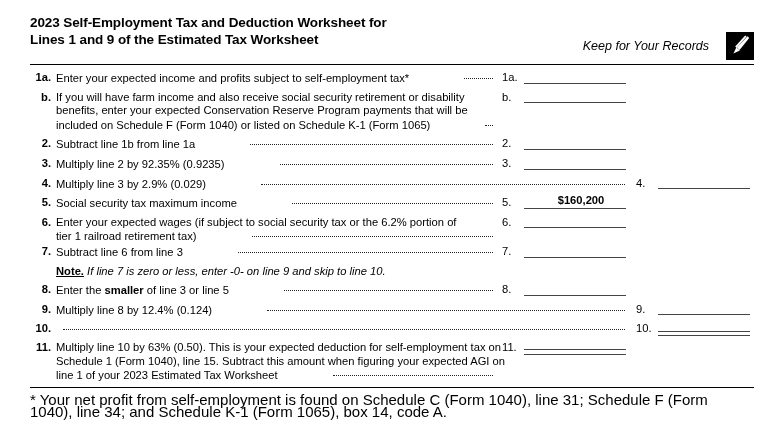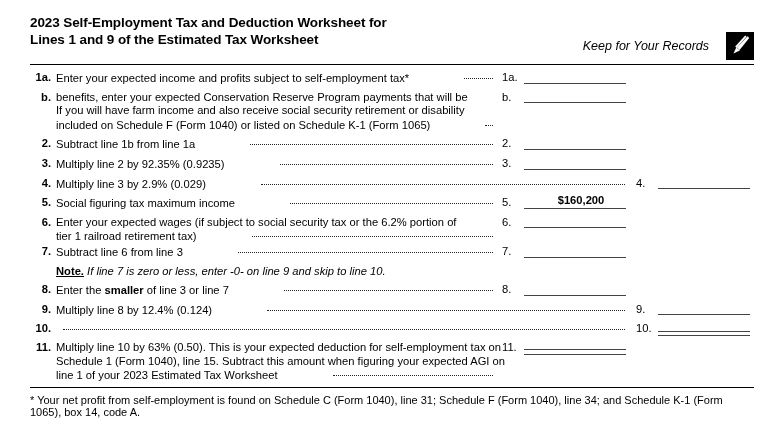--- a/index.html
+++ b/index.html
@@ -161,21 +161,21 @@
   .spacerA { flex: 0 0 132px; }
   .spacerB { flex: 0 0 124px; }
 
   .note-row .body { font-size: 11.2px; }
   .note-b { font-weight: bold; text-decoration: underline; }
   .note-i { font-style: italic; }
   .bold { font-weight: bold; }
 
   
   .footnote {
-    font-size: 11px;
+    font-size: 15px;
     line-height: 12.5px;
     padding-top: 1px;
     max-width: 724px;
   }
 </style>
 </head>
 <body>
 
 <div class="page">
 
@@ -214,22 +214,22 @@
         <span class="ans-slot ruled">
           <span class="ans-val"></span>
         </span>
       </div>
       <div class="spacerB"></div>
     </div>
 
     <div class="row gap-before">
       <div class="num">b.</div>
       <div class="body">
+        <div class="plain">If you will have farm income and also receive social security retirement or disability</div>
         <div class="plain">benefits, enter your expected Conservation Reserve Program payments that will be</div>
-        <div class="plain">If you will have farm income and also receive social security retirement or disability</div>
         <div class="txt-line">
           <span class="txt">included on Schedule F (Form 1040) or listed on Schedule K-1 (Form 1065)</span>
           <span class="leader short"></span>
         </div>
       </div>
       <div class="ansA">
         <span class="ans-label">b.</span>
         <span class="ans-slot ruled">
           <span class="ans-val"></span>
         </span>
@@ -284,21 +284,21 @@
         <span class="ans-slot ruled">
           <span class="ans-val"></span>
         </span>
       </div>
     </div>
 
     <div class="row gap-before">
       <div class="num">5.</div>
       <div class="body">
         <div class="txt-line">
-          <span class="txt">Social figuring tax maximum income</span>
+          <span class="txt">Social security tax maximum income</span>
           <span class="leader"></span>
         </div>
       </div>
       <div class="ansA">
         <span class="ans-label">5.</span>
         <span class="ans-slot ruled">
           <span class="ans-val">$160,200</span>
         </span>
       </div>
       <div class="spacerB"></div>
@@ -349,21 +349,21 @@
       </div>
       <div class="spacerA"></div>
       <div class="spacerB"></div>
     </div>
 
     <div class="row gap-before">
       <div class="num">8.</div>
       <div class="body">
         <div class="txt-line">
           <span class="txt">
-            <span>Enter the </span><span class="bold">smaller</span><span> of line 3 or line 7</span>
+            <span>Enter the </span><span class="bold">smaller</span><span> of line 3 or line 5</span>
           </span>
           <span class="leader"></span>
         </div>
       </div>
       <div class="ansA">
         <span class="ans-label">8.</span>
         <span class="ans-slot ruled">
           <span class="ans-val"></span>
         </span>
       </div>

